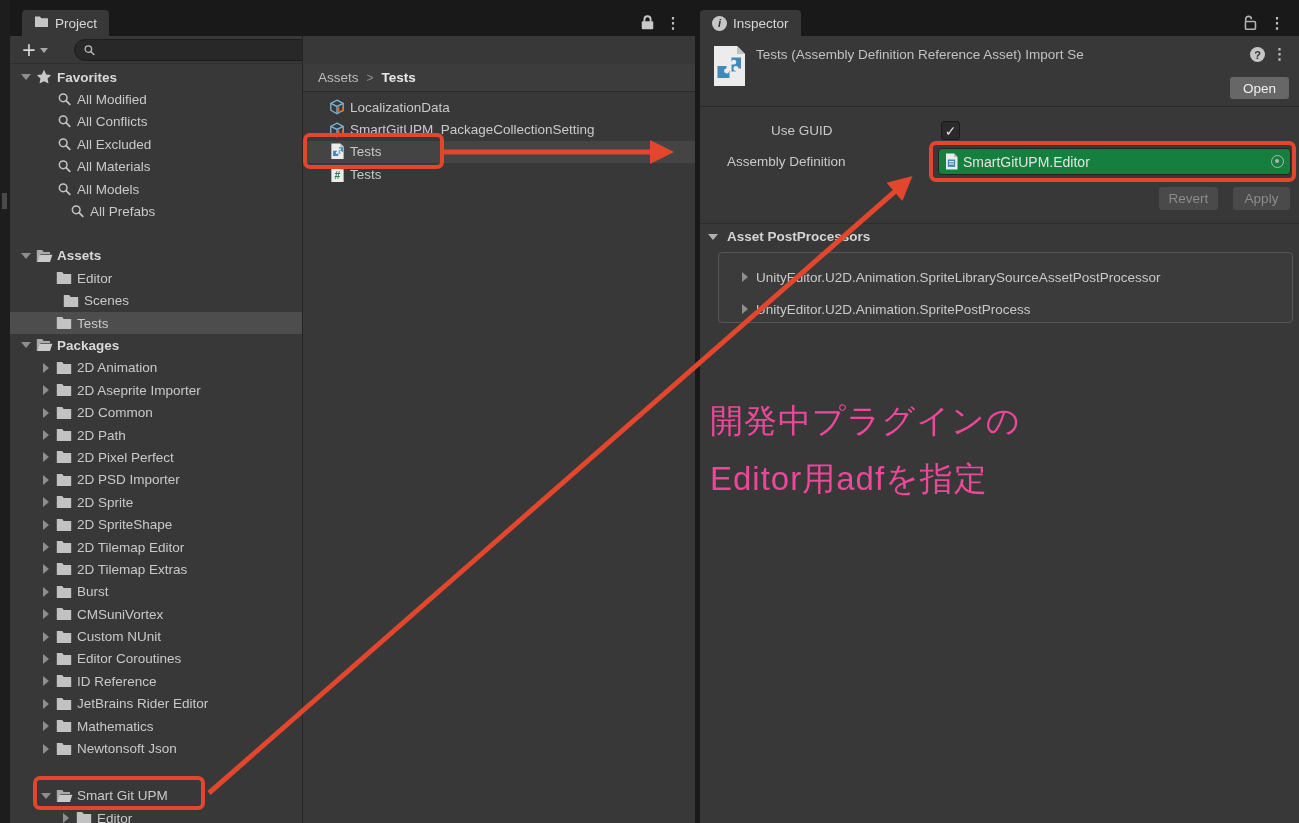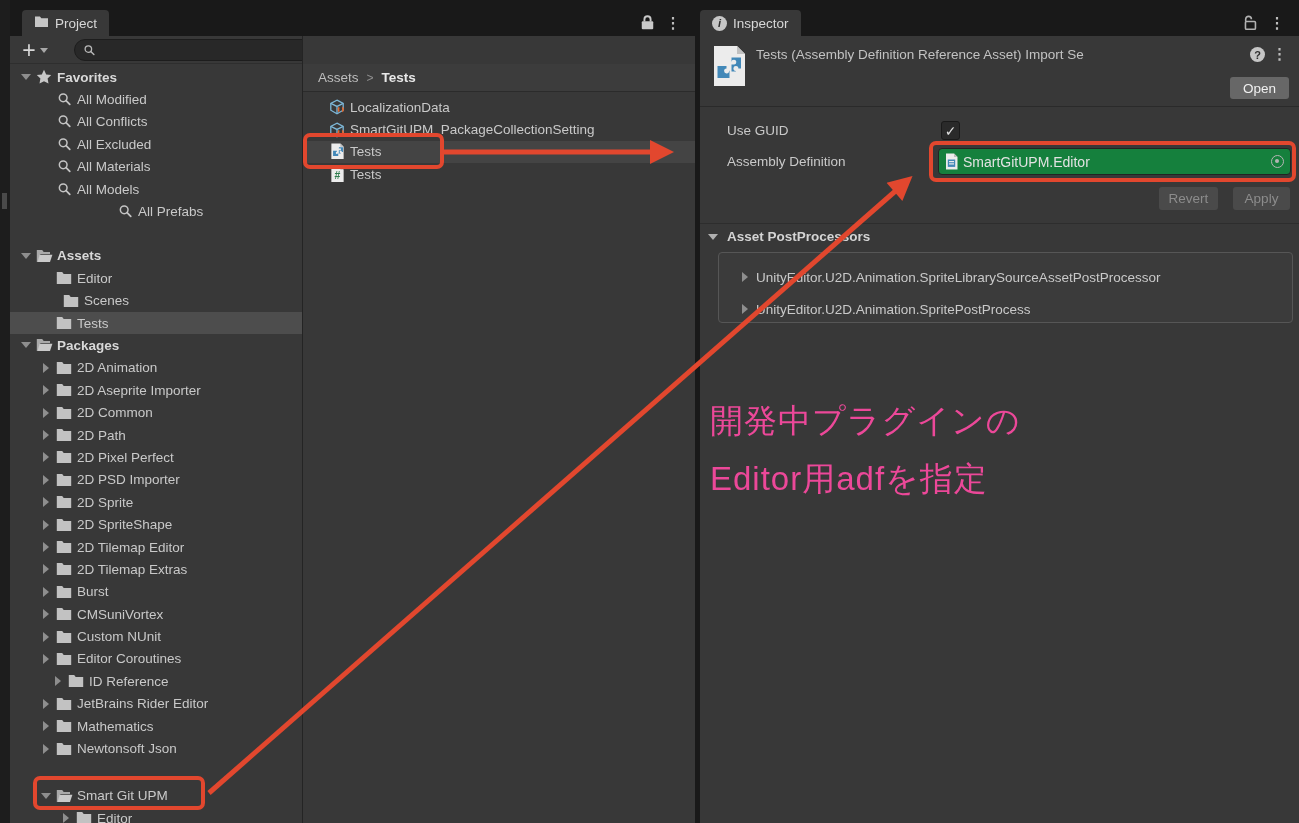--- a/index.html
+++ b/index.html
@@ -246,21 +246,21 @@
             <i class="arr-none"></i>
           </span>
           <span class="icon-slot">
             <svg width="15" height="15" viewBox="0 0 16 16">
               <circle cx="6.6" cy="6.2" r="4.1" fill="none" stroke="#c4c4c4" stroke-width="1.6"></circle>
               <line x1="9.7" y1="9.3" x2="13.6" y2="13.2" stroke="#c4c4c4" stroke-width="1.9" stroke-linecap="round"></line>
             </svg>
           </span>
           <span class="tlabel">All Models</span>
         </div>
-        <div class="trow" style="padding-left: 41px; margin-left: 48px;">
+        <div class="trow" style="padding-left: 41px;">
           <span class="arrow-slot">
             <i class="arr-none"></i>
           </span>
           <span class="icon-slot">
             <svg width="15" height="15" viewBox="0 0 16 16">
               <circle cx="6.6" cy="6.2" r="4.1" fill="none" stroke="#c4c4c4" stroke-width="1.6"></circle>
               <line x1="9.7" y1="9.3" x2="13.6" y2="13.2" stroke="#c4c4c4" stroke-width="1.9" stroke-linecap="round"></line>
             </svg>
           </span>
           <span class="tlabel">All Prefabs</span>
@@ -469,21 +469,21 @@
           <span class="arrow-slot">
             <i class="arr-closed"></i>
           </span>
           <span class="icon-slot">
             <svg width="16" height="14" viewBox="0 0 16 14">
               <path d="M.8 1h5.4l1.5 2H15.2v10H.8z" fill="#c2c2c2"></path>
             </svg>
           </span>
           <span class="tlabel">Editor Coroutines</span>
         </div>
-        <div class="trow" style="padding-left: 40px;">
+        <div class="trow" style="padding-left: 28px;">
           <span class="arrow-slot">
             <i class="arr-closed"></i>
           </span>
           <span class="icon-slot">
             <svg width="16" height="14" viewBox="0 0 16 14">
               <path d="M.8 1h5.4l1.5 2H15.2v10H.8z" fill="#c2c2c2"></path>
             </svg>
           </span>
           <span class="tlabel">ID Reference</span>
         </div>
@@ -634,21 +634,21 @@
           <path d="M5.5 21h9v2.4a2.5 2.5 0 102.6 2.4h.4v7.2h-12z" fill="#4288b8"></path>
           <path d="M19.5 12.5h9.5v11h-2.6a2.5 2.5 0 10-2.6 2.4v.6h-4.3v-7h2.2a2.4 2.4 0 10-2.2-2.4z" fill="#4288b8"></path>
         </svg>
       </span>
       <div class="insp-title">Tests (Assembly Definition Reference Asset) Import Se</div>
       <span class="circle-glyph abs" style="right:34px; top:11px;">?</span>
       <span class="kebab abs" style="right:12px; top:10px;">⋮</span>
       <button class="open-btn">Open</button>
     </div>
 
-    <div class="field-label" style="top:123px;">Use GUID</div>
+    <div class="field-label" style="top:123px;margin-left:44px;">Use GUID</div>
     <div class="checkbox">✓</div>
 
     <div class="field-label" style="top:154px;">Assembly Definition</div>
     <div class="object-field">
       <span style="display:flex;">
         <svg width="13" height="17" viewBox="0 0 13 17">
           <path d="M1 .5h8l3.5 3.5v12.5H1z" fill="#ececec"></path>
           <path d="M9 .5L12.5 4H9z" fill="#bdbdbd"></path>
           <rect x="2.8" y="6.5" width="7.4" height="7.4" fill="#4288b8"></rect>
           <rect x="4" y="8" width="5" height="1.2" fill="#ececec"></rect>

